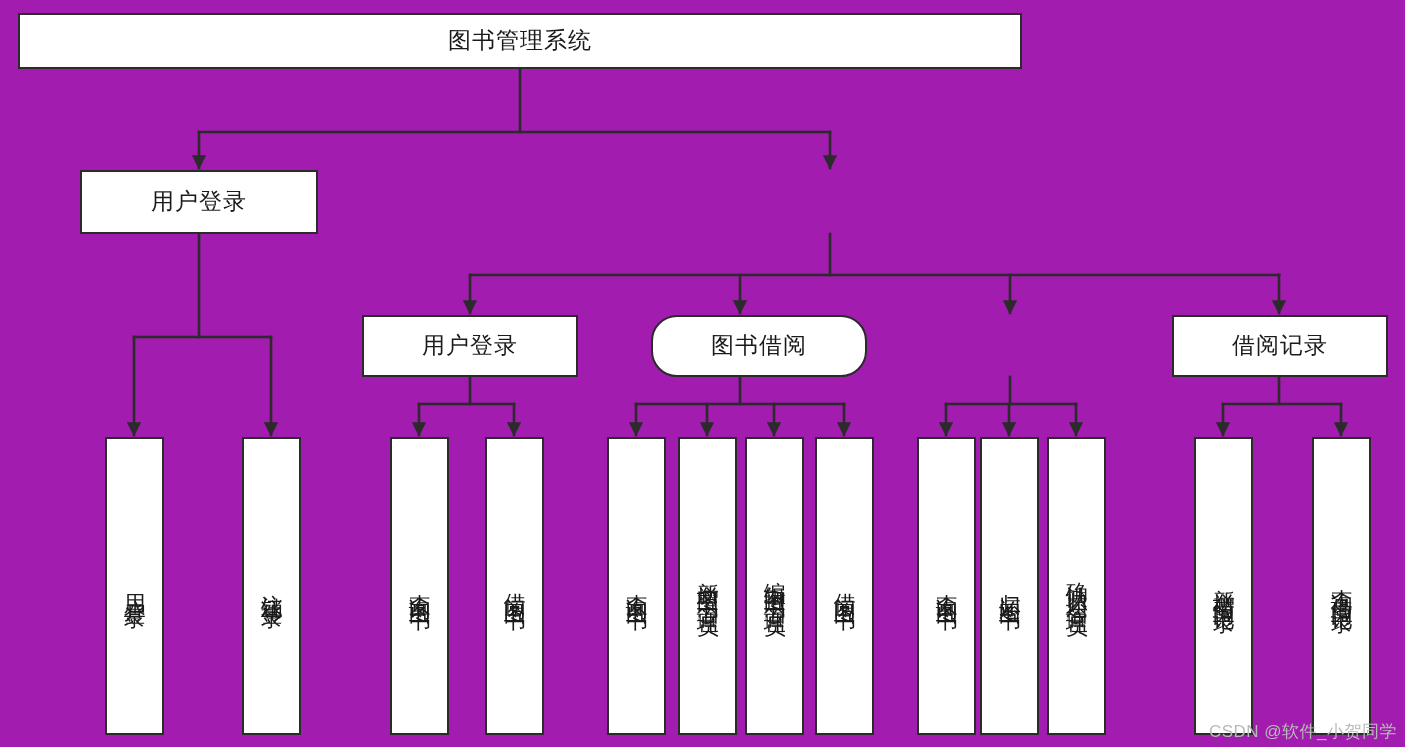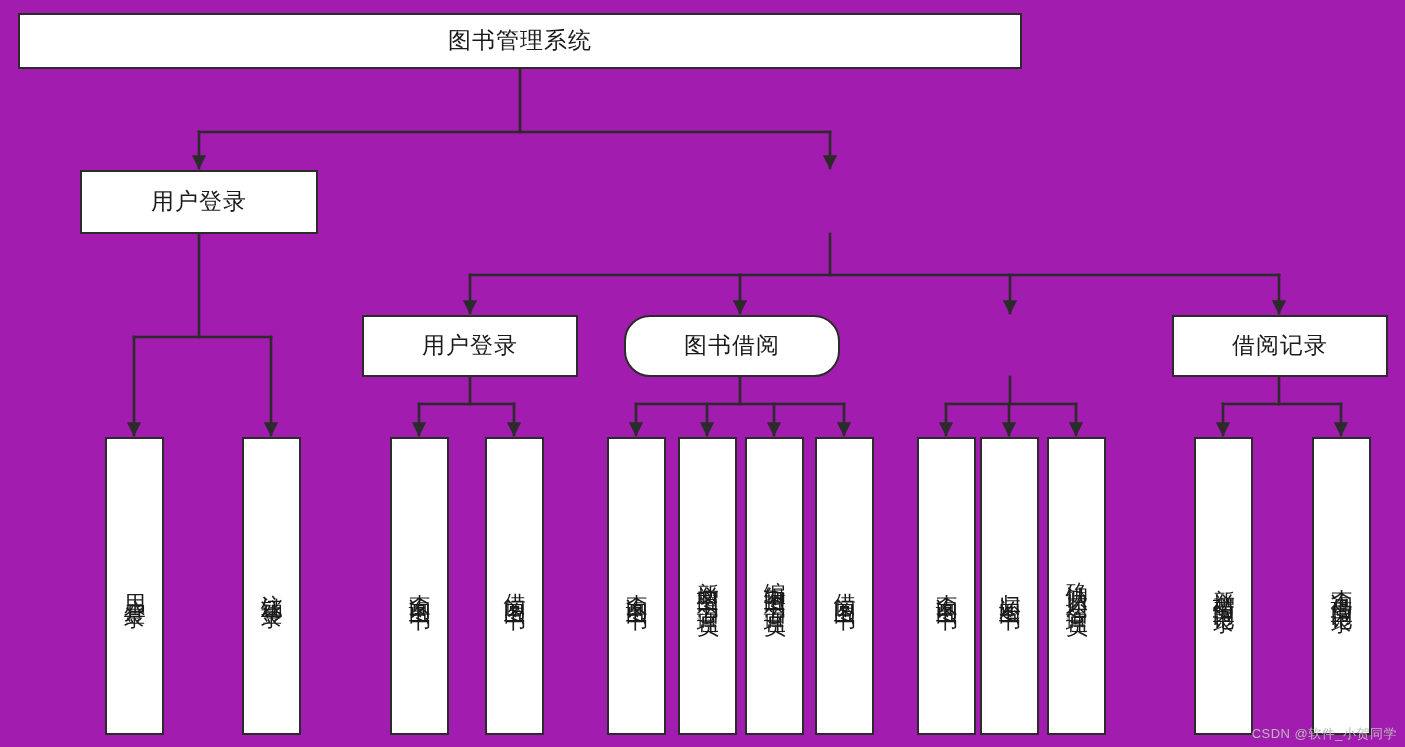--- a/index.html
+++ b/index.html
@@ -64,21 +64,21 @@
     font-size: 22px;
     line-height: 1.12;
     letter-spacing: 5px;
     white-space: nowrap;
     max-height: 290px;
   }
   #watermark {
     position: absolute;
     right: 8px;
     bottom: 4px;
-    font-size: 13px;
+    font-size: 17px;
     color: #b9b9b9;
     letter-spacing: 0.5px;
     user-select: none;
     white-space: nowrap;
   }
 </style>
 </head>
 <body>
 
 <div id="diagram-canvas">
@@ -137,21 +137,21 @@
     <span class="node-label">图书管理系统</span>
   </div>
 
   <div class="node h" style="left:80px; top:170px; width:238px; height:64px;">
     <span class="node-label">用户登录</span>
   </div>
 
   <div class="node h" style="left:362px; top:315px; width:216px; height:62px;">
     <span class="node-label">用户登录</span>
   </div>
-  <div class="node h" style="left:624px; top:315px; width:216px; height:62px;border-radius:26px;">
+  <div class="node h" style="left:651px; top:315px; width:216px; height:62px;border-radius:26px;">
     <span class="node-label">图书借阅</span>
   </div>
   <div class="node h" style="left:1172px; top:315px; width:216px; height:62px;">
     <span class="node-label">借阅记录</span>
   </div>
 
   <div class="node v" style="left:105px; top:437px; width:59px; height:298px;">
     <span class="node-label">用户登录</span>
   </div>
   <div class="node v" style="left:242px; top:437px; width:59px; height:298px;">

